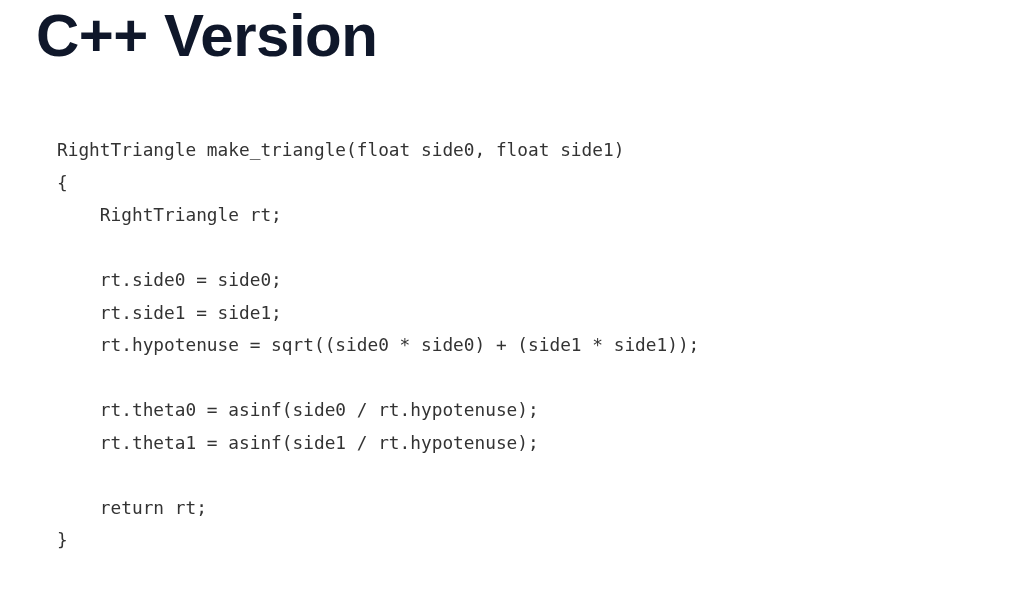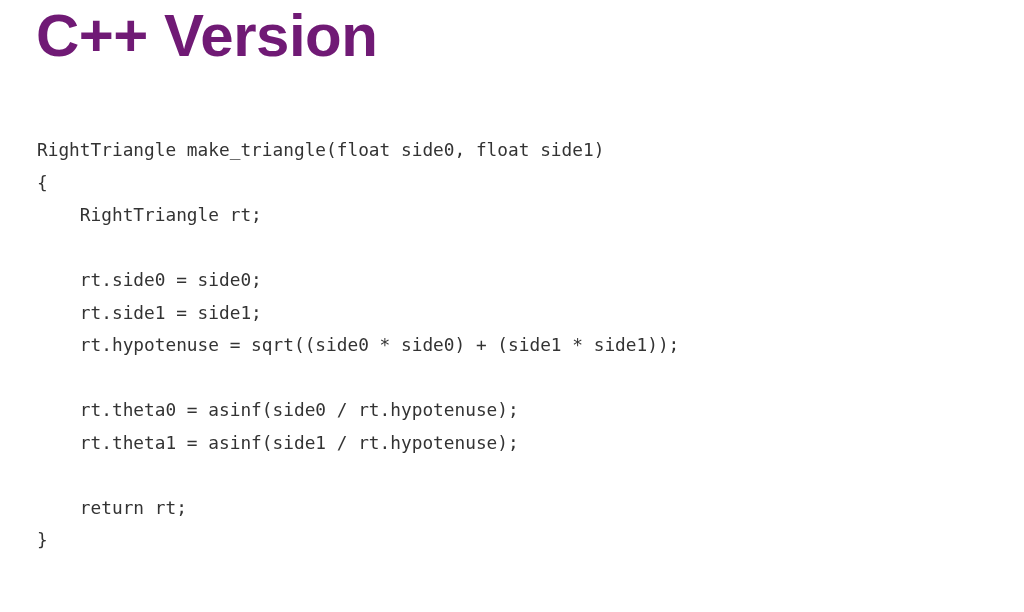--- a/index.html
+++ b/index.html
@@ -43,27 +43,28 @@
     font-size: 17.8px;
     line-height: 32.5px;
     color: #333333;
     white-space: pre;
     tab-size: 4;
   }
   #code-block .code-line {
     display: block;
     min-height: 32.5px;
     white-space: pre;
+    margin-left: 20px;
   }
   #code-block .code-line.blank::after {
     content: "\200b";
   }
 </style>
 </head>
 <body>
 
 <div id="slide" style="background: rgb(255, 255, 255);">
 
-  <h1 id="slide-title" style="color: #701a75;">C++ Version</h1>
+  <h1 id="slide-title" style="color: #0f172a;">C++ Version</h1>
 
   <pre id="code-block" style="color: rgb(51, 51, 51);"><span class="code-line">RightTriangle make_triangle(float side0, float side1)</span><span class="code-line">{</span><span class="code-line">    RightTriangle rt;</span><span class="code-line blank"></span><span class="code-line">    rt.side0 = side0;</span><span class="code-line">    rt.side1 = side1;</span><span class="code-line">    rt.hypotenuse = sqrt((side0 * side0) + (side1 * side1));</span><span class="code-line blank"></span><span class="code-line">    rt.theta0 = asinf(side0 / rt.hypotenuse);</span><span class="code-line">    rt.theta1 = asinf(side1 / rt.hypotenuse);</span><span class="code-line blank"></span><span class="code-line">    return rt;</span><span class="code-line">}</span></pre>
 
 </div>
 
 </body></html>

